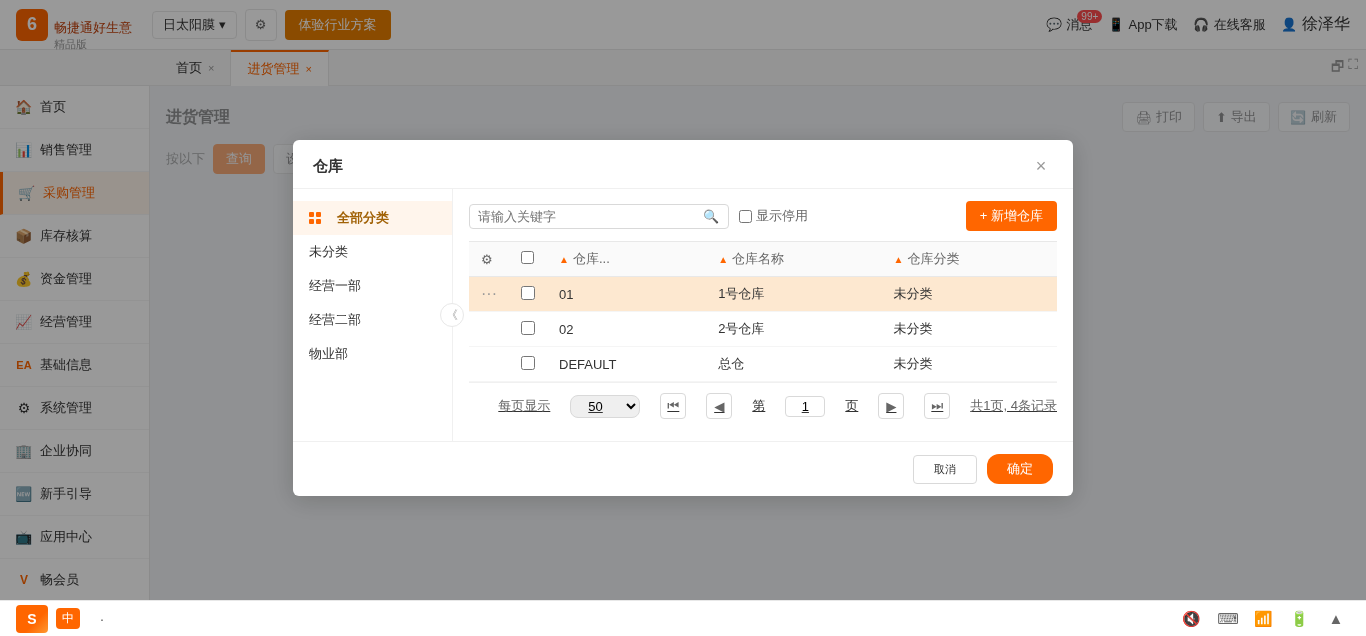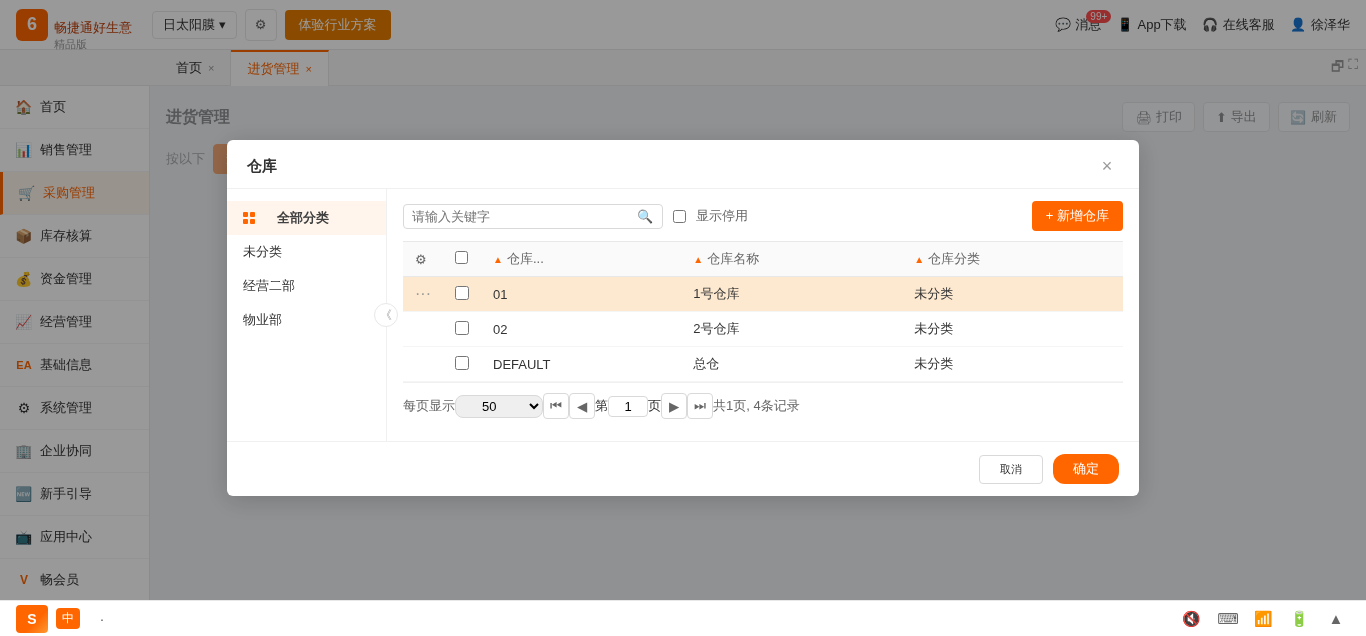--- a/index.html
+++ b/index.html
@@ -66,21 +66,21 @@
     }
     .badge {
       background: #ff4d4f;
       color: #fff;
       font-size: 10px;
       padding: 1px 4px;
       border-radius: 8px;
       position: absolute;
       top: -6px; right: -10px;
     }
-    .username { color: #333; font-size: 13px; }
+    .username { color: #333; font-size: 16px; }
 
     
     .tab-bar {
       height: 36px;
       background: #f7f7f7;
       border-bottom: 1px solid #e8e8e8;
       display: flex; align-items: center;
       padding: 0 0 0 160px;
     }
     .tab-item {
@@ -174,21 +174,21 @@
       top: 0; left: 0; right: 0; bottom: 0;
       background: rgba(0,0,0,0.4);
       z-index: 100;
       display: flex; align-items: center; justify-content: center;
     }
 
     
     .modal {
       background: #fff;
       border-radius: 6px;
-      width: 912px;
+      width: 780px;
       max-height: 560px;
       display: flex;
       flex-direction: column;
       box-shadow: 0 4px 24px rgba(0,0,0,0.18);
       position: relative;
     }
     .modal-header {
       display: flex; align-items: center; justify-content: space-between;
       padding: 14px 20px 10px;
       border-bottom: 1px solid #f0f0f0;
@@ -229,24 +229,24 @@
       z-index: 5;
     }
     .cat-item {
       padding: 8px 16px;
       cursor: pointer;
       font-size: 13px;
       color: #333;
       display: flex; align-items: center; gap: 6px;
     }
     .cat-all {
-      display: flex; align-items: center; gap: 22px;
+      display: flex; align-items: center; gap: 16px;
       padding: 8px 16px;
       cursor: pointer;
-      color: #404040;
+      color: #a16207;
       font-size: 13px;
       font-weight: bold;
       background: #fff5ec;
     }
     .cat-grid-icon {
       display: inline-grid;
       grid-template-columns: 1fr 1fr;
       gap: 2px;
       width: 12px; height: 12px;
     }
@@ -278,21 +278,21 @@
     }
     .search-input-wrap input {
       border: none; outline: none;
       font-size: 13px;
       color: #333;
       width: 100%;
       background: transparent;
     }
     .search-icon { color: #bbb; }
     .show-disabled-check {
-      display: flex; align-items: center; gap: 10px;
+      display: flex; align-items: center; gap: 4px;
       font-size: 13px; color: #666;
     }
     .add-warehouse-btn {
       margin-left: auto;
       background: #f60;
       color: #fff;
       border: none;
       padding: 6px 14px;
       border-radius: 4px;
       cursor: pointer;
@@ -331,32 +331,33 @@
     .check-col { text-align: center; }
     .row-checkbox {
       width: 14px; height: 14px; cursor: pointer;
     }
     .more-btn {
       color: #999; cursor: pointer; font-size: 16px;
     }
 
     
     .pagination-bar {
-      display: flex; align-items: center; justify-content: flex-start;
+      display: flex; align-items: center; justify-content: flex-end;
       padding: 10px 0;
-      gap: 0;
+      gap: 20px;
       font-size: 13px; color: #333;
       border-top: 1px solid #f0f0f0;
       margin-top: auto;
+      text-decoration: underline;
     }
     .page-size-label { color: #666; }
     .page-size-select {
       border: 1px solid #d9d9d9;
       border-radius: 8px;
-      padding: 2px 22px;
+      padding: 2px 13px;
       font-size: 13px;
     }
     .page-nav-btn {
       width: 26px; height: 26px;
       border: 1px solid #d9d9d9;
       border-radius: 4px;
       background: #fff;
       cursor: pointer;
       display: flex; align-items: center; justify-content: center;
       color: #666;
@@ -584,20 +585,23 @@
             <span></span>
               <span></span>
               <span></span>
               <span></span>
           </span>
           <span>全部分类</span>
         </div>
         <div class="cat-collapse-btn">《</div>
         <div class="cat-item">
           <span>未分类</span>
+        </div>
+        <div class="cat-item">
+          <span>经营一部</span>
         </div>
         <div class="cat-item">
           <span>经营二部</span>
         </div>
         <div class="cat-item">
           <span>物业部</span>
         </div>
       </div>
 
       <div class="table-area">

